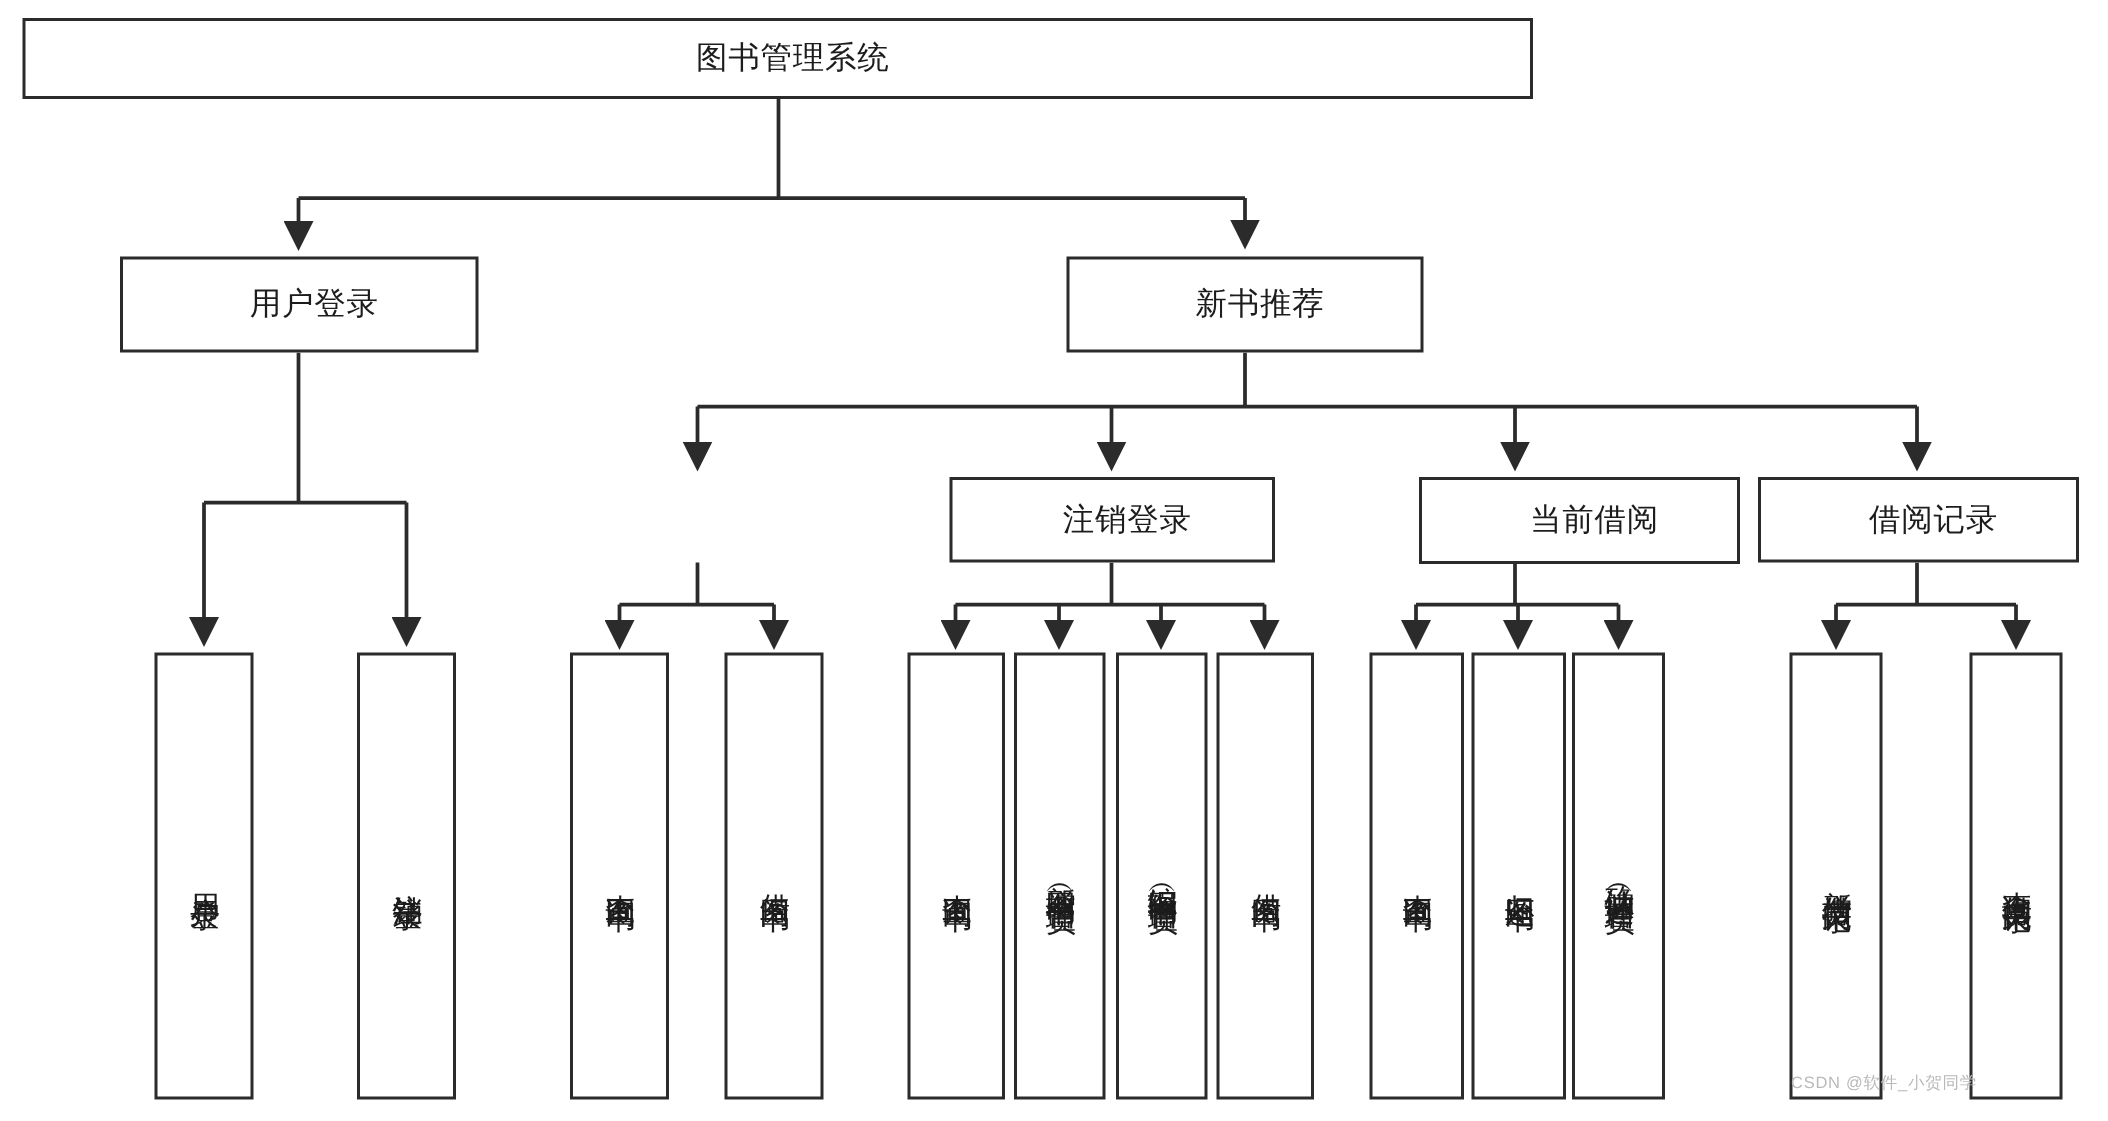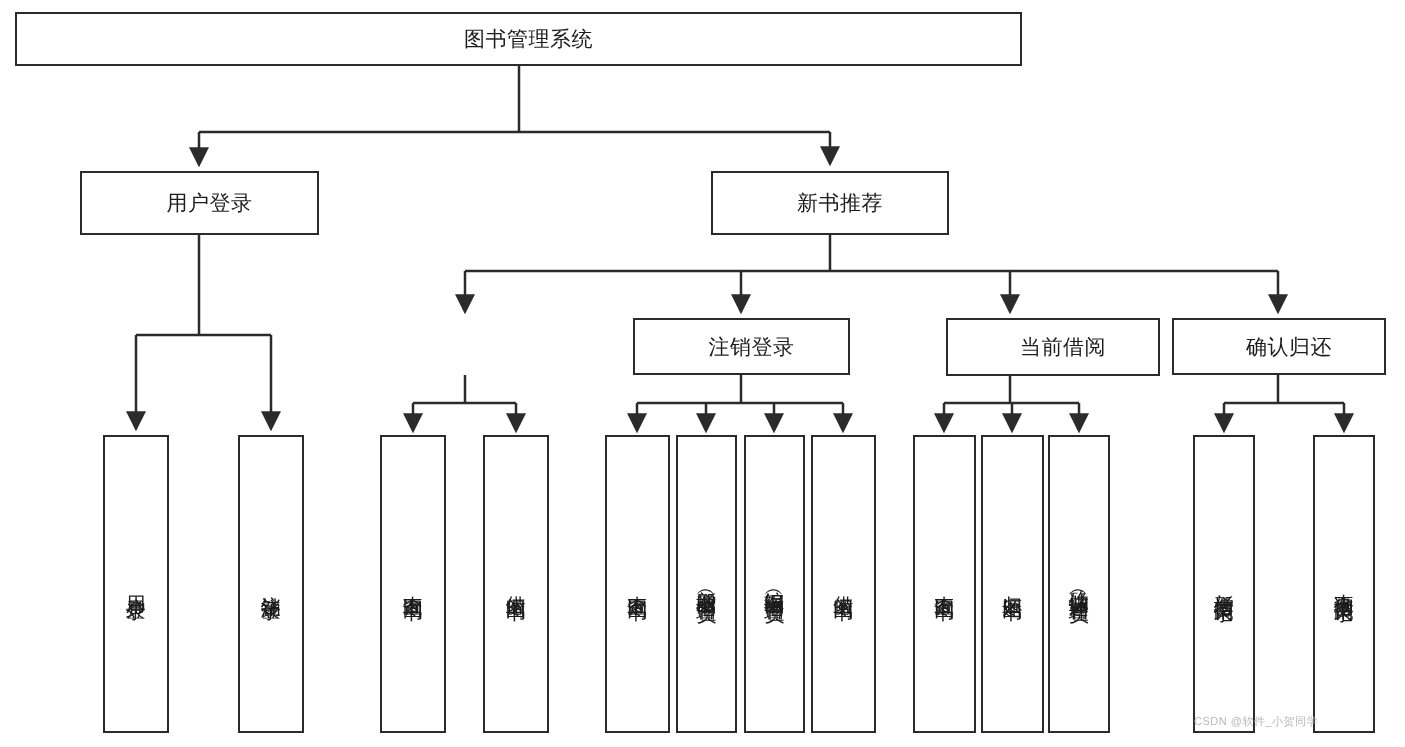--- a/index.html
+++ b/index.html
@@ -124,21 +124,21 @@
     <span>新书推荐</span>
   </div>
 
   <div class="node horizontal" style="left:633px; top:318px; width:217px; height:57px;">
     <span>注销登录</span>
   </div>
   <div class="node horizontal" style="left:946px; top:318px; width:214px; height:58px;">
     <span>当前借阅</span>
   </div>
   <div class="node horizontal" style="left:1172px; top:318px; width:214px; height:57px;">
-    <span>确认归还</span>
+    <span>借阅记录</span>
   </div>
 
   <div class="node vertical" style="left:103px; top:435px; width:66px; height:298px;">
     <span>用户登录</span>
   </div>
   <div class="node vertical" style="left:238px; top:435px; width:66px; height:298px;">
     <span>注销登录</span>
   </div>
 
   <div class="node vertical" style="left:380px; top:435px; width:66px; height:298px;">

